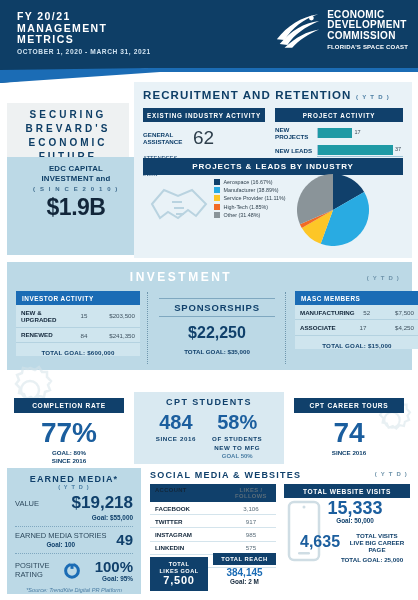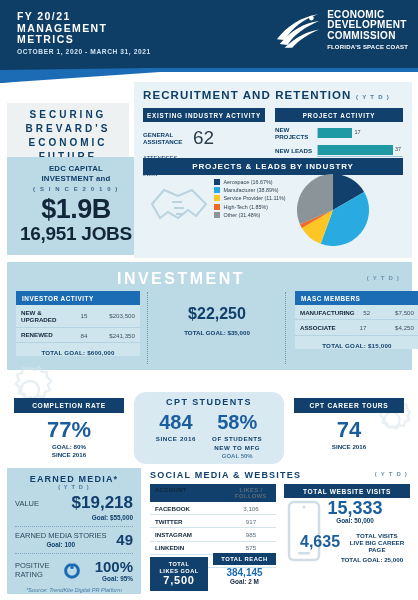--- a/index.html
+++ b/index.html
@@ -37,21 +37,21 @@
   }
   .securing div {
     color:#0e3e66; font-size:10px; font-weight:bold; letter-spacing:3px; line-height:14px;
   }
   .capital {
     position:absolute; left:7px; top:157px; width:138px; height:98px;
     background:#bcd9e6; text-align:center; padding-top:7px;
   }
   .cap-title { color:#0e3e66; font-size:7.8px; font-weight:bold; line-height:9.6px; letter-spacing:0.2px; }
   .cap-since { color:#3d6a8c; font-size:6px; font-weight:bold; letter-spacing:1.6px; margin-top:3px; }
-  .cap-big { color:#12263a; font-size:27px; font-weight:bold; letter-spacing:-0.5px; margin-top:2px; }
+  .cap-big { color:#12263a; font-size:23px; font-weight:bold; letter-spacing:-0.5px; margin-top:2px; }
   .cap-jobs { color:#12263a; font-size:19px; font-weight:bold; letter-spacing:-0.3px; margin-top:-2px; }
   
   .recruit {
     position:absolute; left:134px; top:82px; width:278px; height:176px;
     background:#e9f2f7;
   }
   .recruit-h {
     color:#0e3e66; font-size:11.5px; font-weight:bold; letter-spacing:1.1px;
     padding:7px 0 0 9px; display:inline-block;
   }
@@ -85,21 +85,21 @@
   .leg-tx { color:#2e3f4c; font-size:5.4px; }
   .pie { position:absolute; left:163px; top:92px; width:72px; height:72px; }
   .handshake { position:absolute; left:14px; top:96px; width:62px; height:56px; }
   
   .invest {
     position:absolute; left:7px; top:262px; width:405px; height:108px;
     background:#bcd9e6;
   }
   .invest-h {
     position:absolute; left:0; top:8px; width:348px; text-align:center;
-    color:#ffffff; font-size:16px; font-weight:bold; letter-spacing:2.5px;
+    color:#ffffff; font-size:12px; font-weight:bold; letter-spacing:2.5px;
   }
   .invest-ytd {
     position:absolute; right:12px; top:13px;
     color:#6e93aa; font-size:6px; font-weight:bold; letter-spacing:1.2px;
   }
   .inv-card {
     position:absolute; top:29px; width:124px; background:#cfe5ee; padding:0;
   }
   .inv-card.left { left:9px; }
   .inv-card.right { left:288px; }
@@ -124,34 +124,34 @@
   .spons-t {
     color:#10406b; font-size:9.5px; font-weight:bold; letter-spacing:0.8px;
     border-top:1px solid #7fa8c0; border-bottom:1px solid #7fa8c0; padding:3px 0;
   }
   .spons-v { color:#10406b; font-size:16px; font-weight:bold; margin-top:7px; }
   .spons-g { color:#10406b; font-size:6.2px; font-weight:bold; margin-top:6px; }
   .dotline { position:absolute; top:30px; width:0; height:72px; border-left:1.5px dotted #6f97ae; }
   
   .cpt-center {
     position:absolute; left:134px; top:392px; width:150px; height:72px;
-    background:#d9e9f1; text-align:center; padding-top:5px;border-radius:12px;
+    background:#d9e9f1; text-align:center; padding-top:5px;
   }
   .cpt-title { color:#10406b; font-size:9px; font-weight:bold; letter-spacing:1.4px; }
   .cpt-cols { display:flex; justify-content:center; gap:16px; margin-top:5px; }
   .cpt-b { color:#1b5e9e; font-size:20px; font-weight:bold; line-height:21px; }
   .cpt-s { color:#10406b; font-size:6.2px; font-weight:bold; letter-spacing:0.6px; margin-top:2px; line-height:7.4px; }
   .cpt-g { color:#4a7da3; font-size:6px; font-weight:bold; margin-top:1px; }
   .side-head {
     background:#10406b; color:#fff; font-size:6.6px; font-weight:bold;
     letter-spacing:0.7px; text-align:center; padding:4px 0;
   }
   .compl { position:absolute; left:14px; top:398px; width:110px; text-align:center; }
   .tours { position:absolute; left:294px; top:398px; width:110px; text-align:center; }
-  .side-big { color:#1b5e9e; font-size:22px; font-weight:bold; margin-top:4px; }
+  .side-big { color:#1b5e9e; font-size:28px; font-weight:bold; margin-top:4px; }
   .side-sub { color:#10406b; font-size:6.2px; font-weight:bold; line-height:8px; }
   
   .earned {
     position:absolute; left:7px; top:468px; width:134px; height:126px;
     background:#bcd9e6; padding:6px 8px 0 8px;
   }
   .em-title { color:#10406b; font-size:9px; font-weight:bold; letter-spacing:1.2px; text-align:center; }
   .em-ytd { color:#4a7da3; font-size:5.6px; font-weight:bold; letter-spacing:1.2px; text-align:center; }
   .em-row1 { display:flex; align-items:center; justify-content:space-between; margin-top:3px; }
   .em-lab { color:#2e4a5e; font-size:7.5px; }
@@ -237,21 +237,20 @@
   <div>FUTURE</div>
 </div>
 
 <div class="capital">
   <div class="cap-title">
     <div>EDC CAPITAL</div>
     <div>INVESTMENT and</div>
   </div>
   <div class="cap-since">( S I N C E   2 0 1 0 )</div>
   <div class="cap-big">$1.9B</div>
-  <div class="cap-jobs">16,951 JOBS</div>
 </div>
 
 <div class="recruit">
   <span class="recruit-h">RECRUITMENT AND RETENTION</span>
   <span class="ytd">( Y T D )</span>
 
   <div class="eia">
     <div class="barlabel">EXISTING INDUSTRY ACTIVITY</div>
     <div class="stat-row">
       <div class="stat-lab">GENERAL ASSISTANCE</div>
@@ -342,20 +341,21 @@
     </div>
     <div class="inv-row">
       <div class="inv-n">RENEWED</div>
       <div class="inv-c">84</div>
       <div class="inv-a">$241,350</div>
     </div>
     <div class="inv-goal">TOTAL GOAL: $600,000</div>
   </div>
 
   <div class="spons">
+    <div class="spons-t">SPONSORSHIPS</div>
     <div class="spons-v">$22,250</div>
     <div class="spons-g">TOTAL GOAL: $35,000</div>
   </div>
 
   <div class="inv-card right">
     <div class="inv-head">MASC MEMBERS</div>
     <div class="inv-row">
       <div class="inv-n">MANUFACTURING</div>
       <div class="inv-c">52</div>
       <div class="inv-a">$7,500</div>

